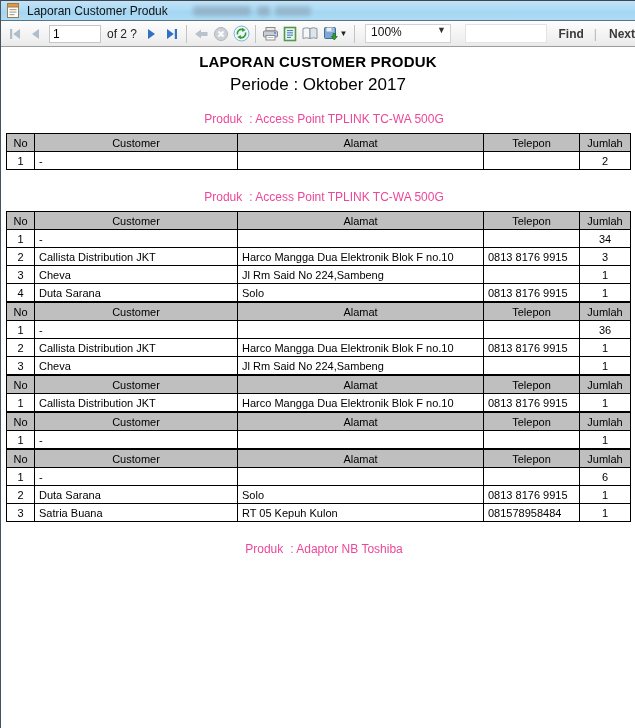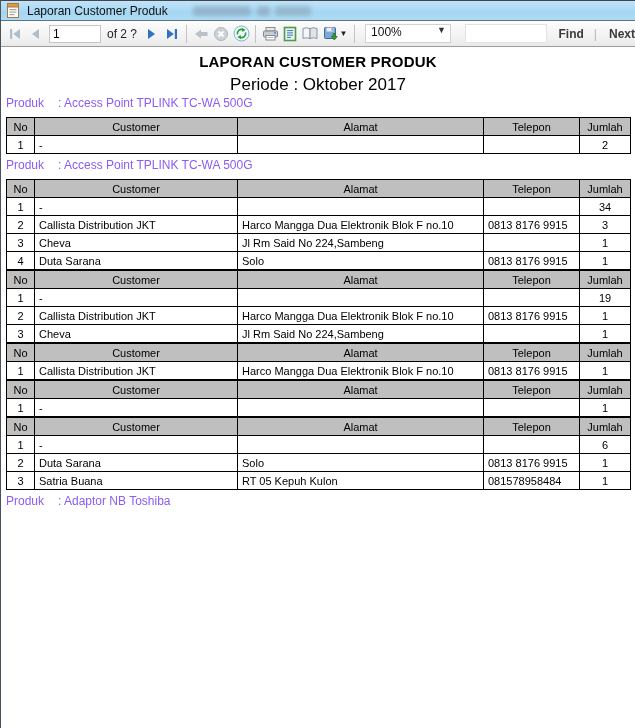--- a/index.html
+++ b/index.html
@@ -56,21 +56,21 @@
                 margin-left: 12px; font-family: "Liberation Sans", sans-serif; font-weight: bold; }
   .link-sep { color: #b5b5b5; font-size: 12px; margin-left: 10px; }
   .caret { font-size: 8px; color: #222; margin-left: 1px; }
 
   
   .report { background: #fff; padding-top: 6px; height: 681px; overflow: hidden; }
   .rpt-title { font-size: 15px; font-weight: bold; text-align: center; color: #000;
                line-height: 18px; letter-spacing: .2px; }
   .rpt-sub { font-size: 17px; text-align: center; color: #000; margin-top: 7px; line-height: 14px; }
 
-  .sec-head { font-size: 12px; color: #8b5cf6; margin: 4px 0 7px 5px; line-height: 14px; }
+  .sec-head { font-size: 12px; color: #ec4899; margin: 20px 0 7px 5px; line-height: 14px; text-align: center; }
   .sec-head .plabel { display: inline-block; width: 52px; }
 
   table.rpt { border-collapse: collapse; table-layout: fixed; width: 624px; margin-left: 5px;
               font-size: 11px; }
   table.rpt th, table.rpt td { border: 1px solid #000; height: 18px; padding: 0 4px;
                                overflow: hidden; white-space: nowrap; }
   table.rpt th { background: #bfbfbf; font-weight: normal; text-align: center; color: #000; }
   table.rpt td { color: #000; text-align: left; }
   table.rpt td.c { text-align: center; }
 
@@ -301,21 +301,21 @@
                 <th>Telepon</th>
                 <th>Jumlah</th>
               </tr>
             </thead>
             <tbody>
               <tr>
                 <td class="c">1</td>
                 <td>-</td>
                 <td></td>
                 <td></td>
-                <td class="c">19</td>
+                <td class="c">36</td>
               </tr>
               <tr>
                 <td class="c">2</td>
                 <td>Callista Distribution JKT</td>
                 <td>Harco Mangga Dua Elektronik Blok F no.10</td>
                 <td>0813 8176 9915</td>
                 <td class="c">1</td>
               </tr>
               <tr>
                 <td class="c">3</td>

